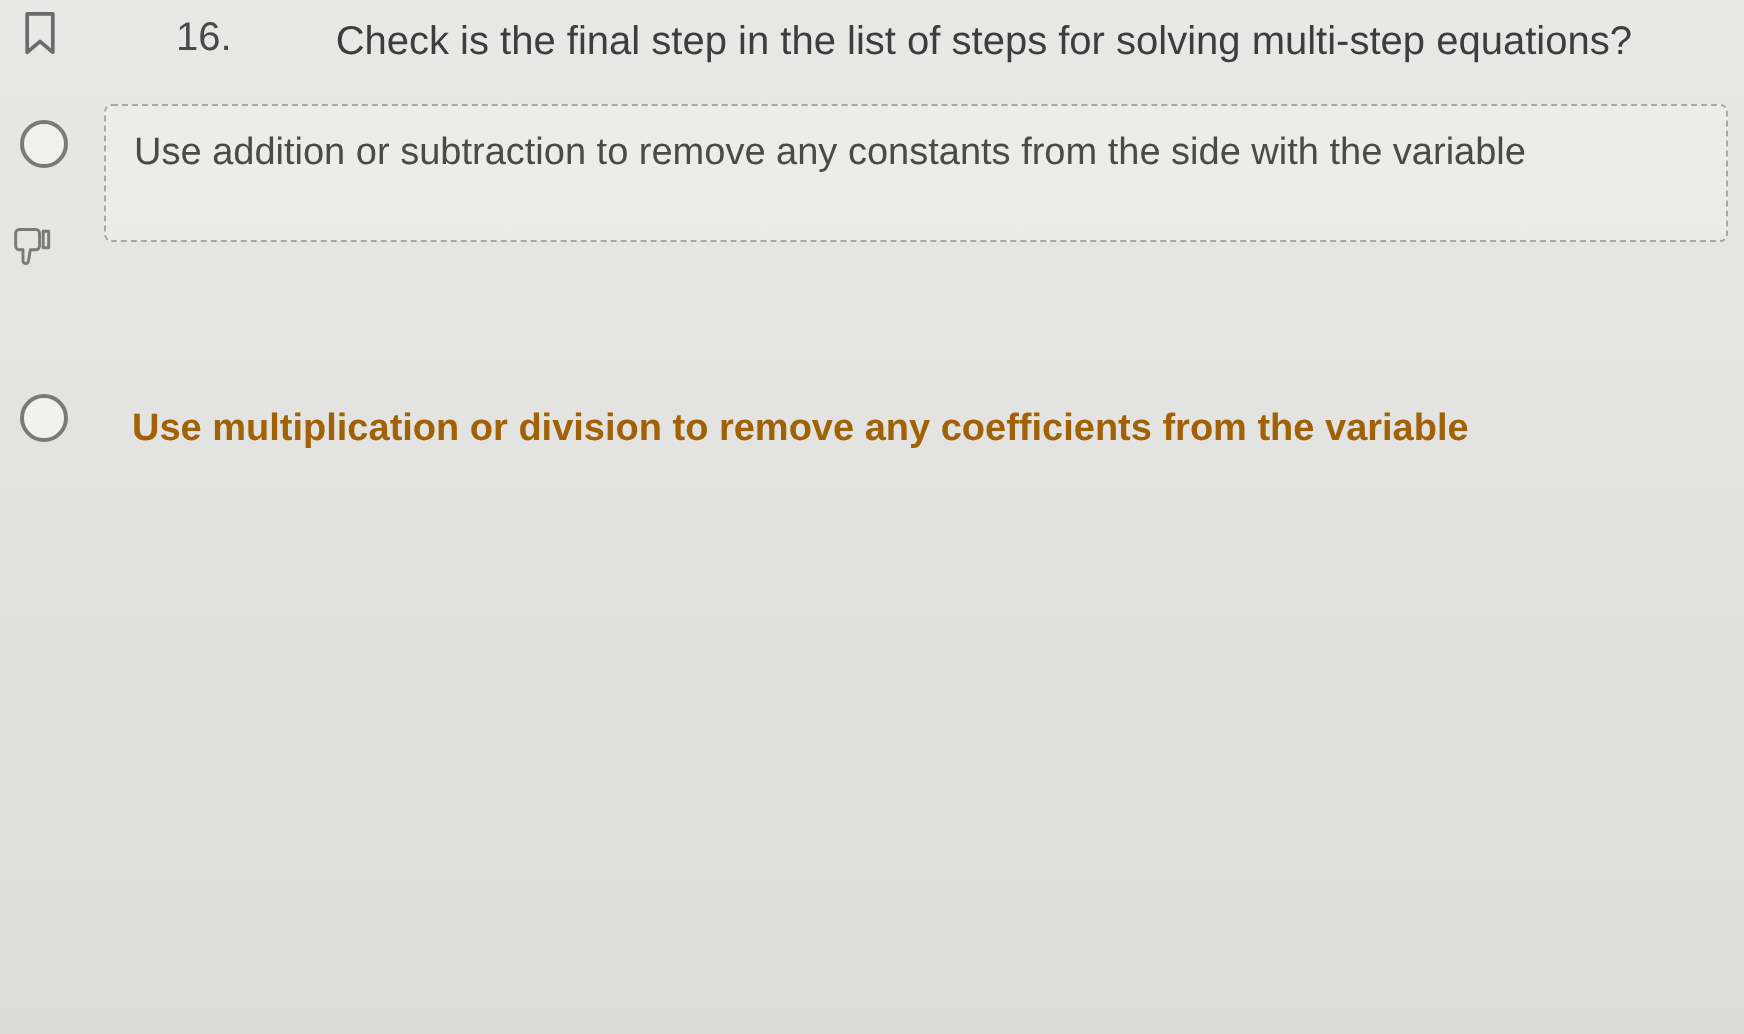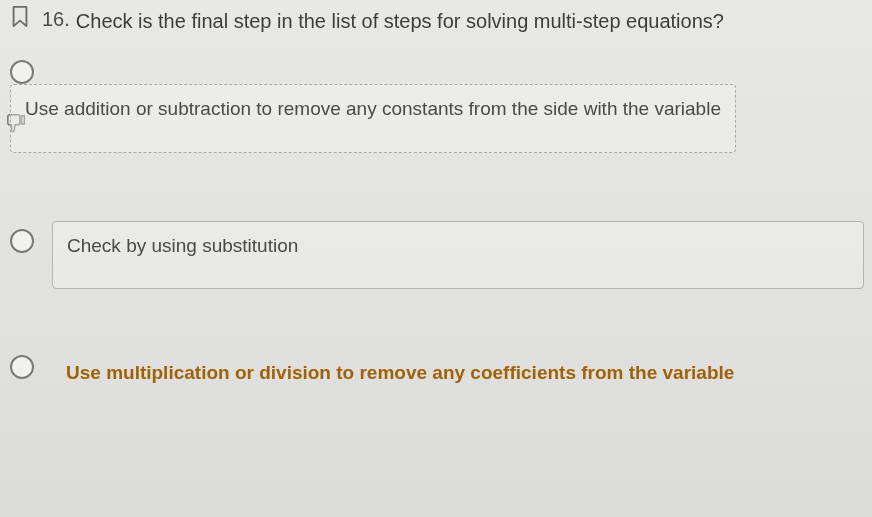--- a/index.html
+++ b/index.html
@@ -9,20 +9,21 @@
       background: linear-gradient(to bottom, #e8e9e7 0%, #dcddd9 100%);
       font-family: "Segoe UI", Arial, sans-serif;
       color: #3a3a3a;
       overflow: hidden;
       position: relative;
     }
     .question-row {
       display: flex;
       align-items: flex-start;
       padding: 8px 0 18px 10px;
+      gap: 46px;
     }
     .bookmark-icon {
       width: 20px;
       height: 22px;
       margin-right: 12px;
       margin-top: -2px;
       flex-shrink: 0;
     }
     .bookmark-icon svg { display:block; }
     .question-number {
@@ -38,21 +39,21 @@
     .question-text .bold { font-weight: 400; }
     .options {
       padding-left: 10px;
     }
     .option-row {
       display: flex;
       align-items: flex-start;
       margin-bottom: 58px;
       position: relative;
     }
-    .option-row.option-a { margin-bottom: 68px; flex-direction: column; }
+    .option-row.option-a { margin-bottom: 68px; }
     .radio {
       width: 24px;
       height: 24px;
       border: 2.5px solid #7a7a7a;
       border-radius: 50%;
       background: #f1f2ee;
       flex-shrink: 0;
       margin-right: 18px;
       margin-top: 8px;
     }
@@ -106,26 +107,20 @@
 <div class="options">
 
   <div class="option-row option-a">
     <div class="radio"></div>
     <div class="option-box">
       <div class="option-text">Use addition or subtraction to remove any constants from the side with the variable</div>
     </div>
   </div>
 
 
-  <div class="option-row option-c">
-    <div class="radio"></div>
-    <div class="option-box solid">
-      <div class="option-text">Check by using substitution</div>
-    </div>
-  </div>
 
   <div class="option-row option-d">
     <div class="radio"></div>
     <div class="option-box">
       <div class="option-text">Use multiplication or division to remove any coefficients from the variable</div>
     </div>
   </div>
 
 </div>
 

